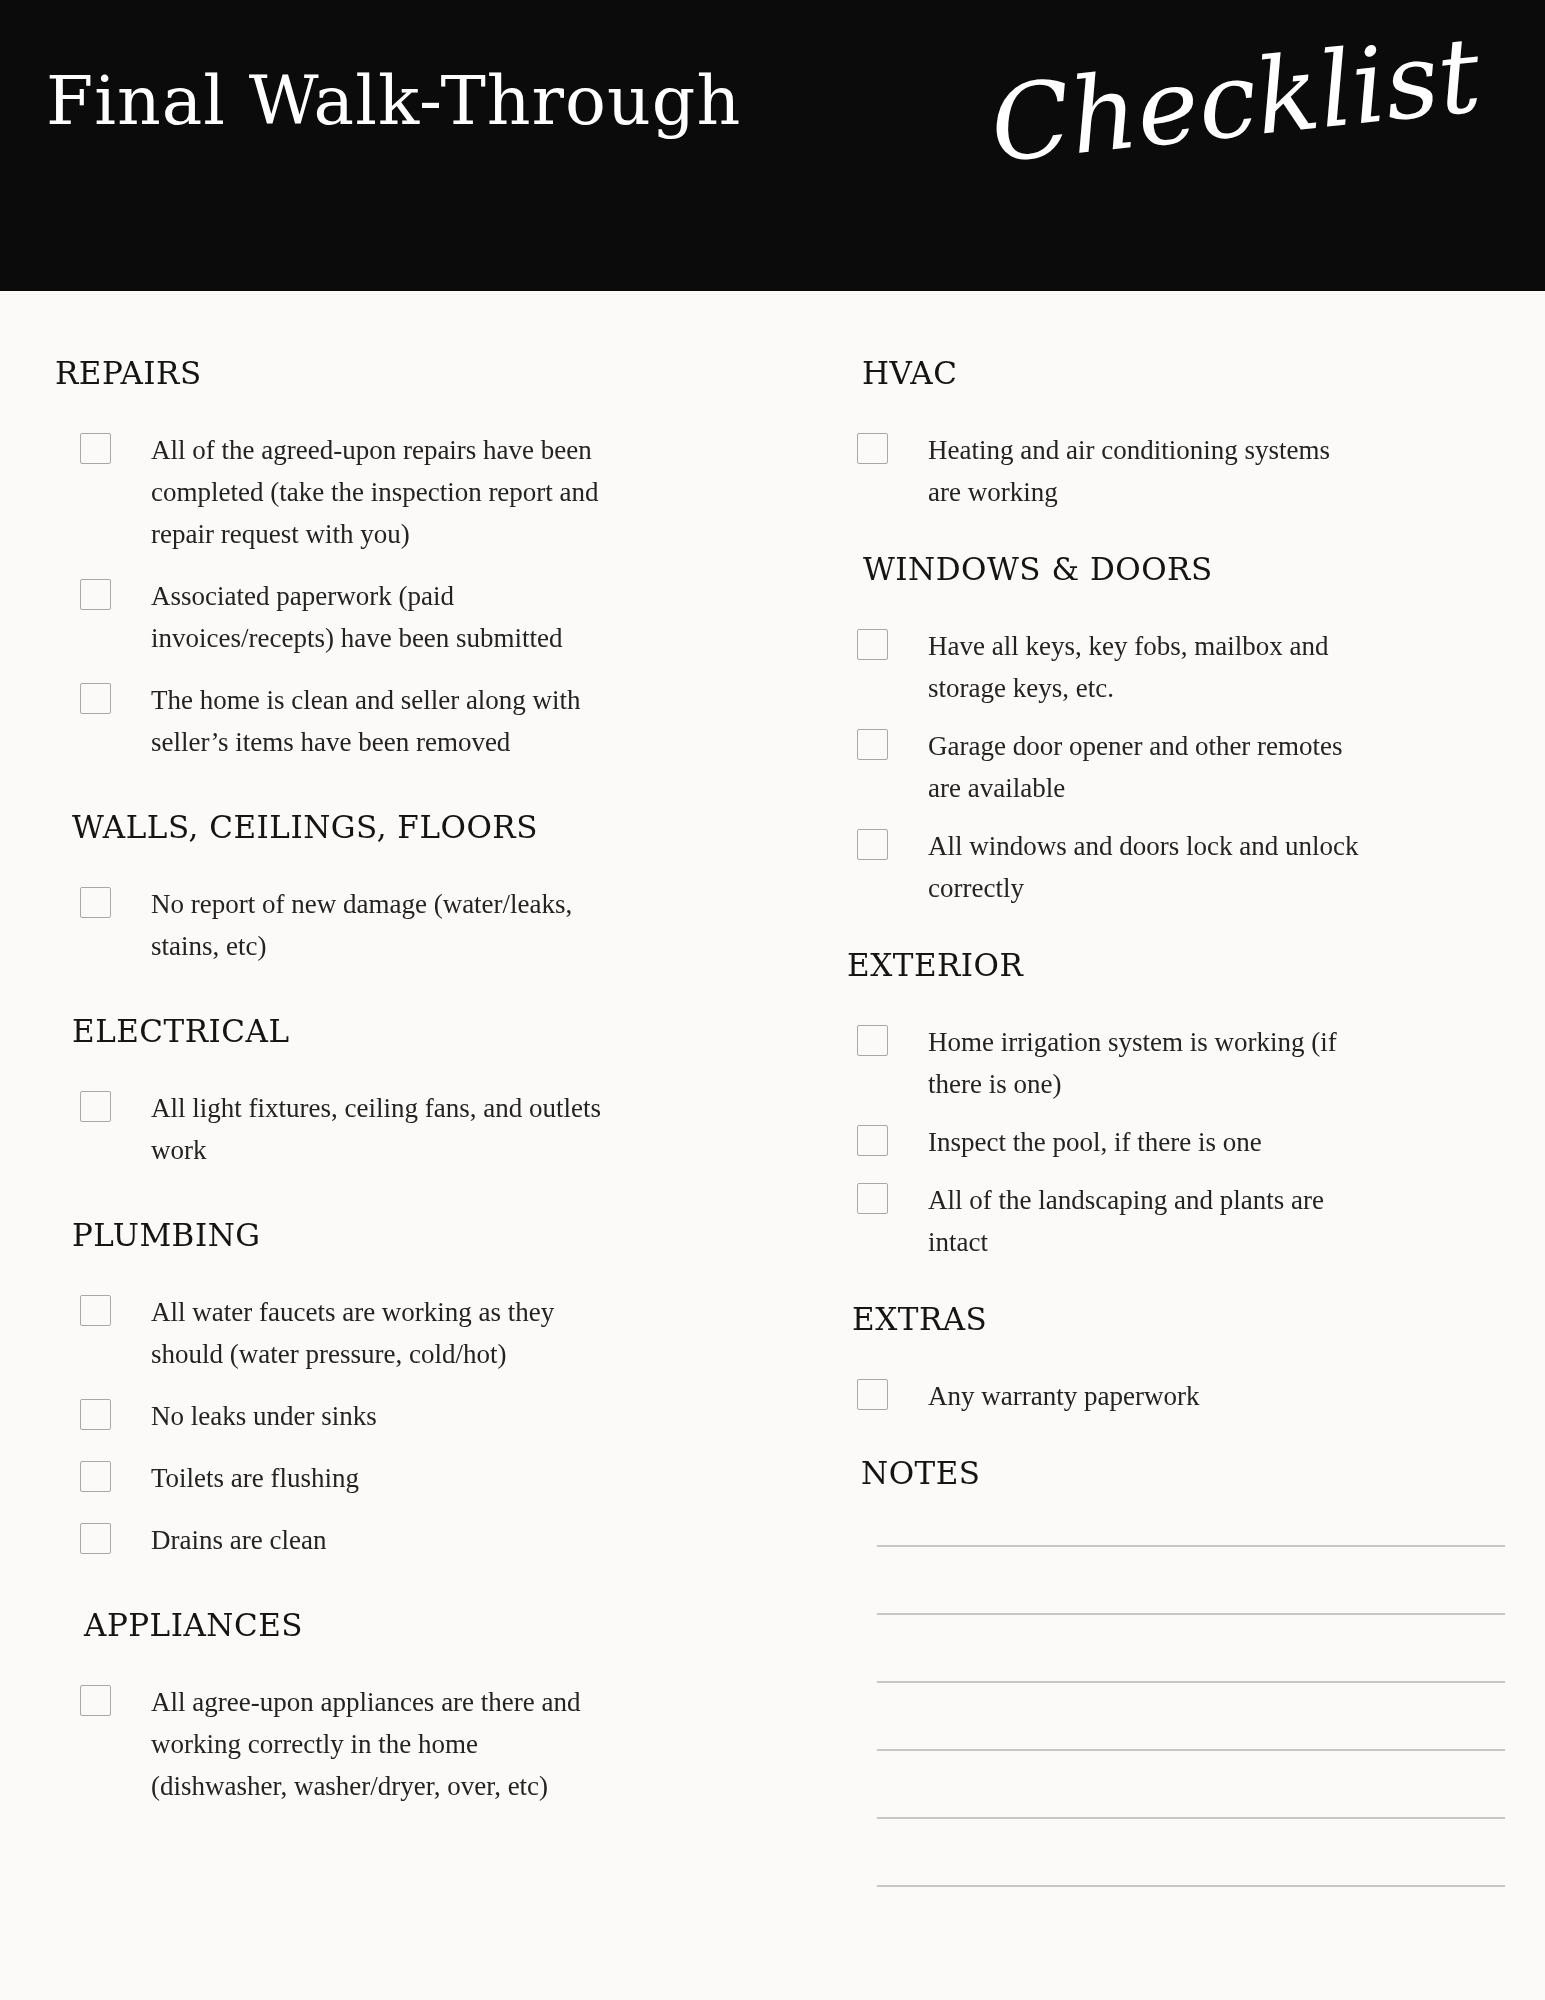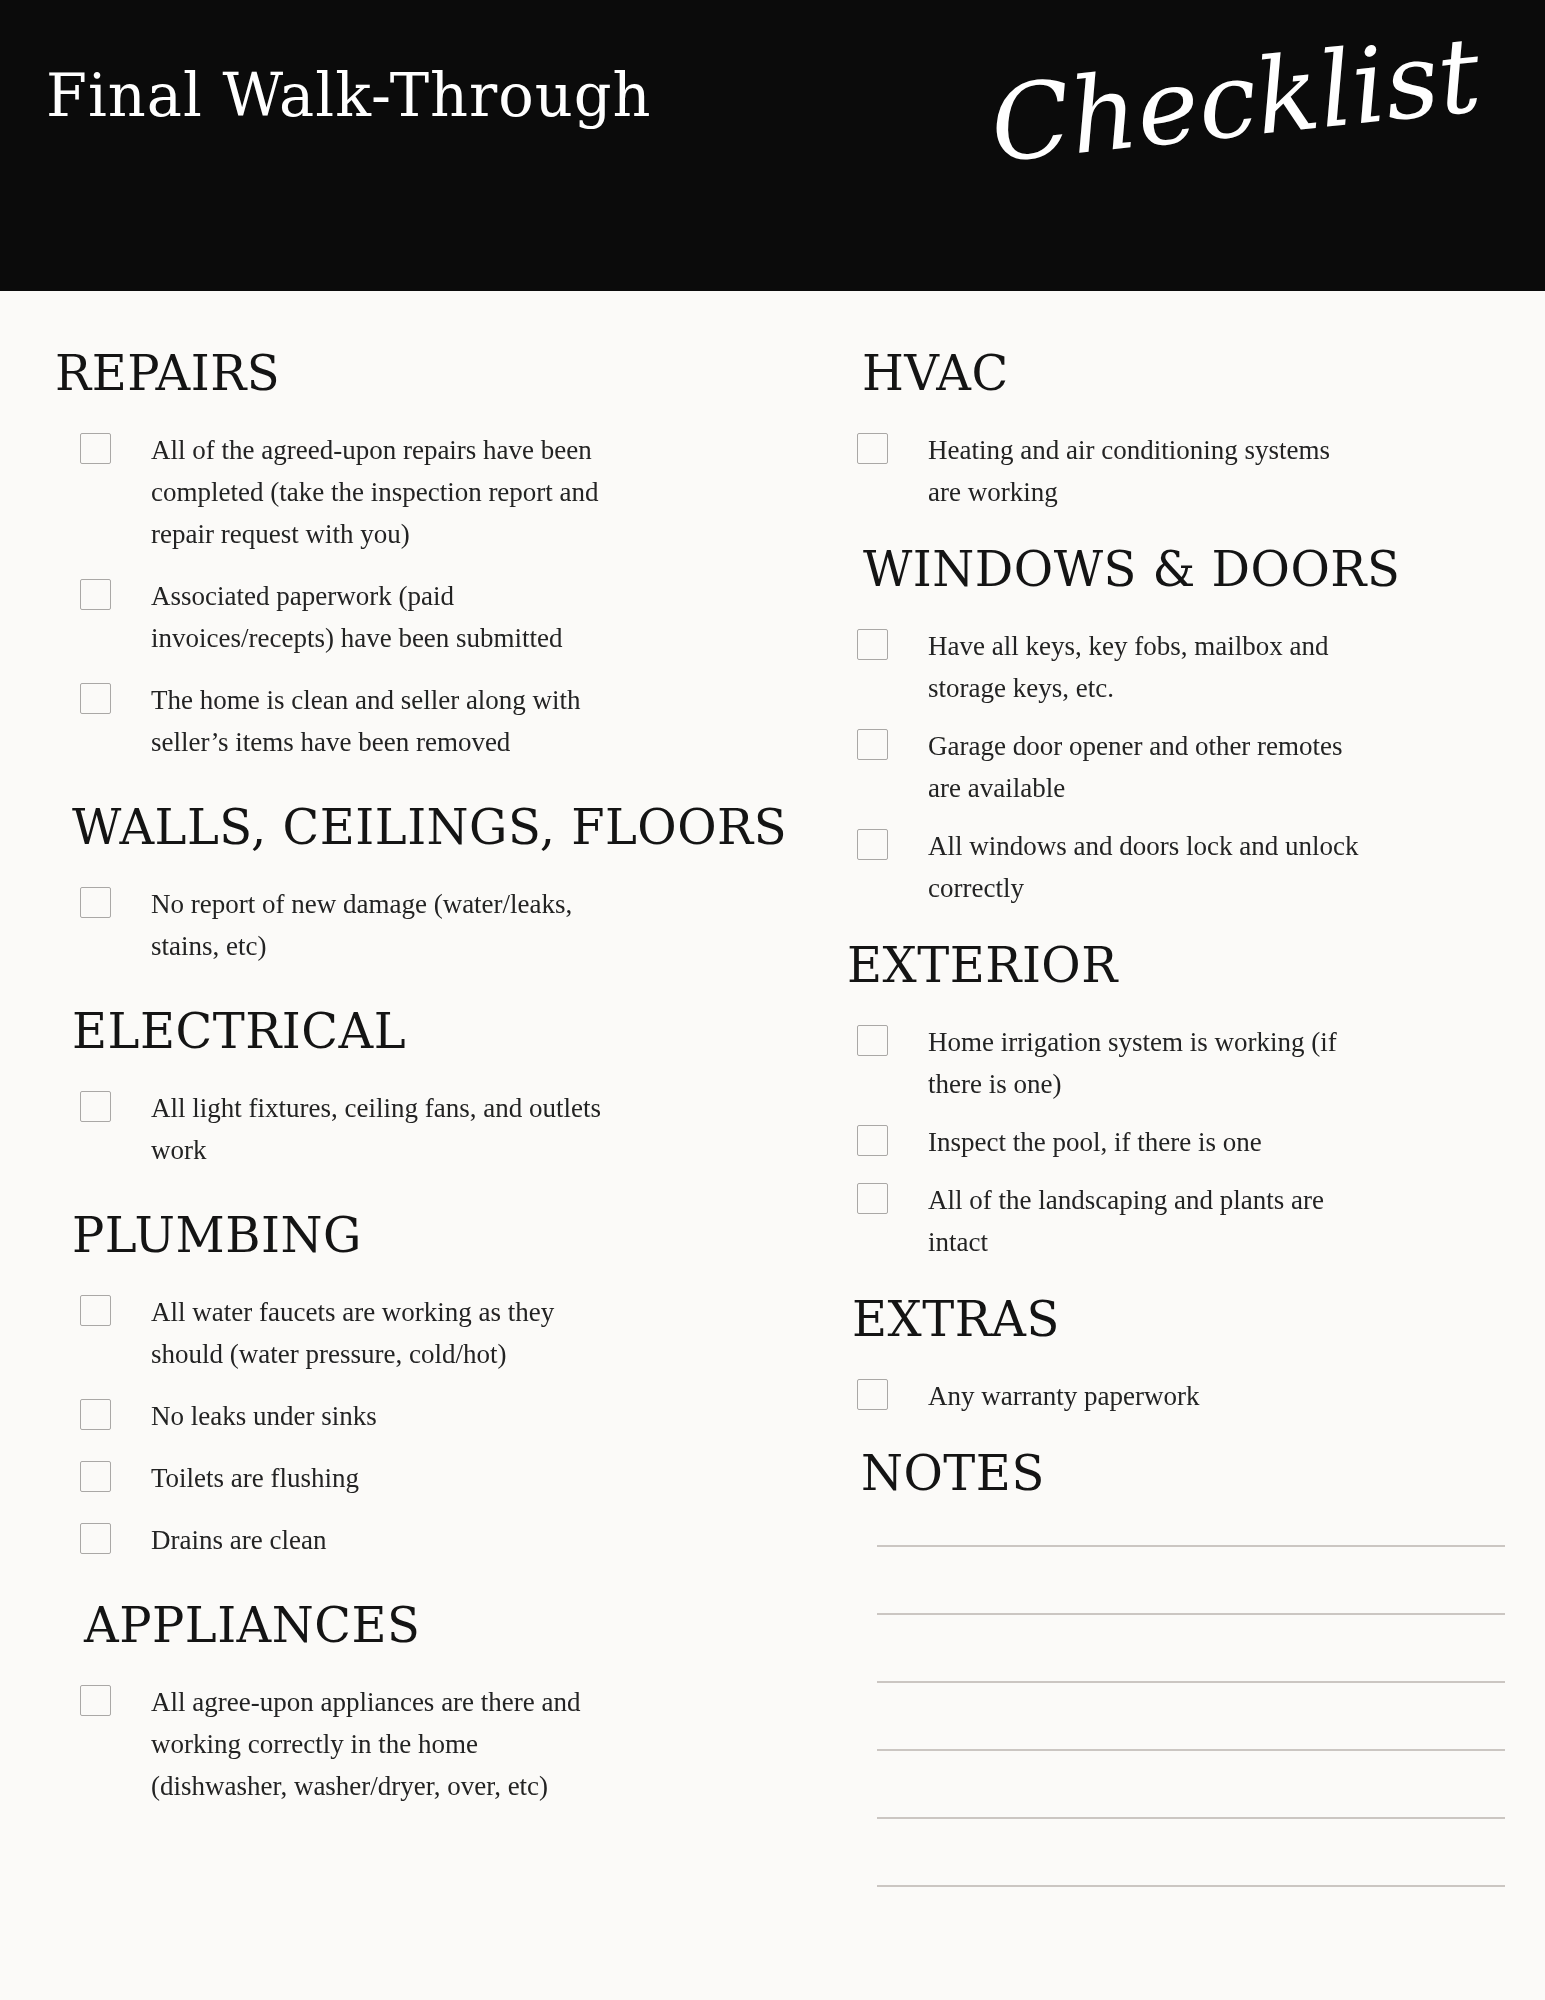--- a/index.html
+++ b/index.html
@@ -23,21 +23,21 @@
     height: 291px;
     background: var(--banner-bg, #0b0b0b);
   }
   .banner .title {
     position: absolute;
     left: 46px;
     top: 64px;
     margin: 0;
     font-family: "DejaVu Serif", serif;
     font-weight: normal;
-    font-size: 59px;
+    font-size: 68px;
     line-height: 1.1;
     letter-spacing: 1px;
     color: #ffffff;
     white-space: nowrap;
   }
   .banner .script-word {
     position: absolute;
     right: 64px;
     top: 38px;
     font-family: "DejaVu Serif", serif;
@@ -57,21 +57,21 @@
   .col-left  { left: 55px;  width: 600px; }
   .col-right { left: 847px; width: 700px; }
 
   .section { margin-bottom: 38px; }
   .col-right .section { margin-bottom: 30px; }
 
   .heading {
     margin: 0 0 30px 0;
     font-family: "DejaVu Serif", serif;
     font-weight: normal;
-    font-size: 48px;
+    font-size: 31px;
     line-height: 52px;
     letter-spacing: 0.5px;
     color: var(--heading-color, #141414);
     white-space: nowrap;
   }
   
   .col-left  .section:nth-of-type(2) .heading,
   .col-left  .section:nth-of-type(3) .heading,
   .col-left  .section:nth-of-type(4) .heading { margin-left: 17px; }
   .col-left  .section:nth-of-type(5) .heading { margin-left: 29px; }

